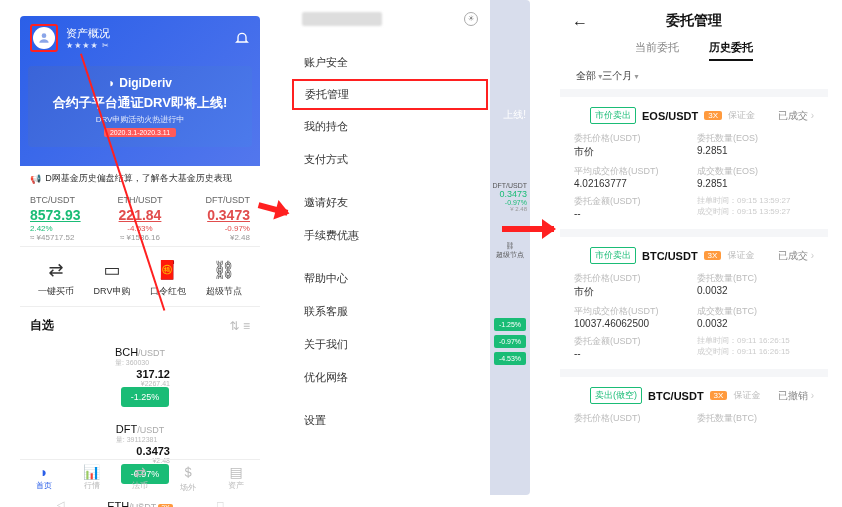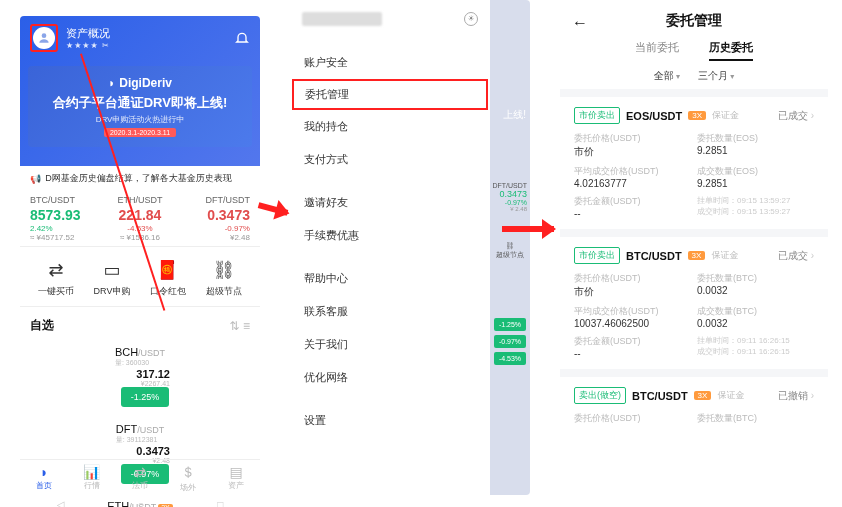--- a/index.html
+++ b/index.html
@@ -20,21 +20,21 @@
     .banner-brand { font-size: 12px; font-weight: 600; display: flex; align-items: center; justify-content: center; gap: 4px; }
     .banner-headline { font-size: 13px; font-weight: 700; margin-top: 4px; }
     .banner-sub { font-size: 8px; opacity: 0.85; margin-top: 2px; }
     .banner-tag { display: inline-block; background: #ff5a5a; font-size: 7px; padding: 1px 6px; border-radius: 2px; margin-top: 3px; }
     .s1-notice { padding: 6px 10px; font-size: 9px; color: #333; display: flex; align-items: center; gap: 4px; }
     .s1-prices { display: flex; padding: 4px 10px; border-bottom: 1px solid #eee; }
     .price-col { flex: 1; text-align: left; }
     .price-col + .price-col { text-align: center; }
     .price-col:last-child { text-align: right; }
     .pair { font-size: 9px; color: #666; }
-    .price { font-size: 14px; font-weight: 600; margin-top: 2px; }
+    .price { font-size: 14px; font-weight: 600; margin-top: 2px; text-decoration: underline; }
     .price.up { color: #1abc76; }
     .price.down { color: #e14d4d; }
     .change { font-size: 8px; margin-top: 1px; }
     .change.up { color: #1abc76; }
     .change.down { color: #e14d4d; }
     .cny { font-size: 8px; color: #999; }
     .s1-icons { display: flex; padding: 12px 8px 8px 8px; border-bottom: 1px solid #eee; }
     .icon-item { flex: 1; text-align: center; font-size: 9px; color: #333; }
     .icon-item .ic { font-size: 18px; margin-bottom: 4px; display: block; }
     .s1-tabs { display: flex; padding: 10px 10px 4px 10px; align-items: center; gap: 14px; }
@@ -72,24 +72,24 @@
     .menu-divider { height: 10px; }
     
     
     .s3 { left: 560px; top: 0; width: 268px; height: 507px; }
     .s3-head { display: flex; align-items: center; padding: 12px 12px 6px 12px; }
     .back { font-size: 16px; color: #222; margin-right: 10px; }
     .s3-title { flex: 1; text-align: center; font-size: 14px; font-weight: 600; color: #111; margin-right: 26px; }
     .s3-tabs { display: flex; justify-content: center; gap: 30px; margin-top: 4px; }
     .s3-tabs .t { font-size: 11px; color: #888; padding-bottom: 4px; }
     .s3-tabs .t.active { color: #111; font-weight: 600; border-bottom: 2px solid #111; }
-    .s3-filter { display: flex; justify-content: center; gap: 18px; padding: 8px 16px 6px 16px; font-size: 10px; color: #444; }
+    .s3-filter { display: flex; justify-content: flex-start; padding: 8px 16px 6px 16px; font-size: 10px; color: #444; }
     .s3-filter span::after { content: " ▾"; font-size: 8px; color: #999; }
     .order-card { border-top: 8px solid #f5f6f8; padding: 10px 14px; }
-    .order-head { display: flex; align-items: center; gap: 6px; margin-bottom: 8px; }
+    .order-head { display: flex; align-items: center; gap: 6px; margin-bottom: 8px; margin-left: 16px; }
     .tag-sell { border: 1px solid #1abc76; color: #1abc76; font-size: 9px; padding: 1px 4px; border-radius: 2px; }
     .tag-sell.short { border-color: #1abc76; }
     .order-pair { font-size: 11px; font-weight: 600; color: #111; }
     .tag-3x { background: #ff9a3d; color: #fff; font-size: 8px; padding: 0 4px; border-radius: 2px; }
     .tag-margin { color: #bbb; font-size: 9px; }
     .order-status { margin-left: auto; font-size: 10px; color: #888; }
     .order-status::after { content: " ›"; color: #ccc; }
     .order-grid { display: grid; grid-template-columns: 1fr 1fr; row-gap: 6px; column-gap: 6px; }
     .og-label { font-size: 9px; color: #bbb; }
     .og-val { font-size: 10px; color: #333; font-weight: 500; }

